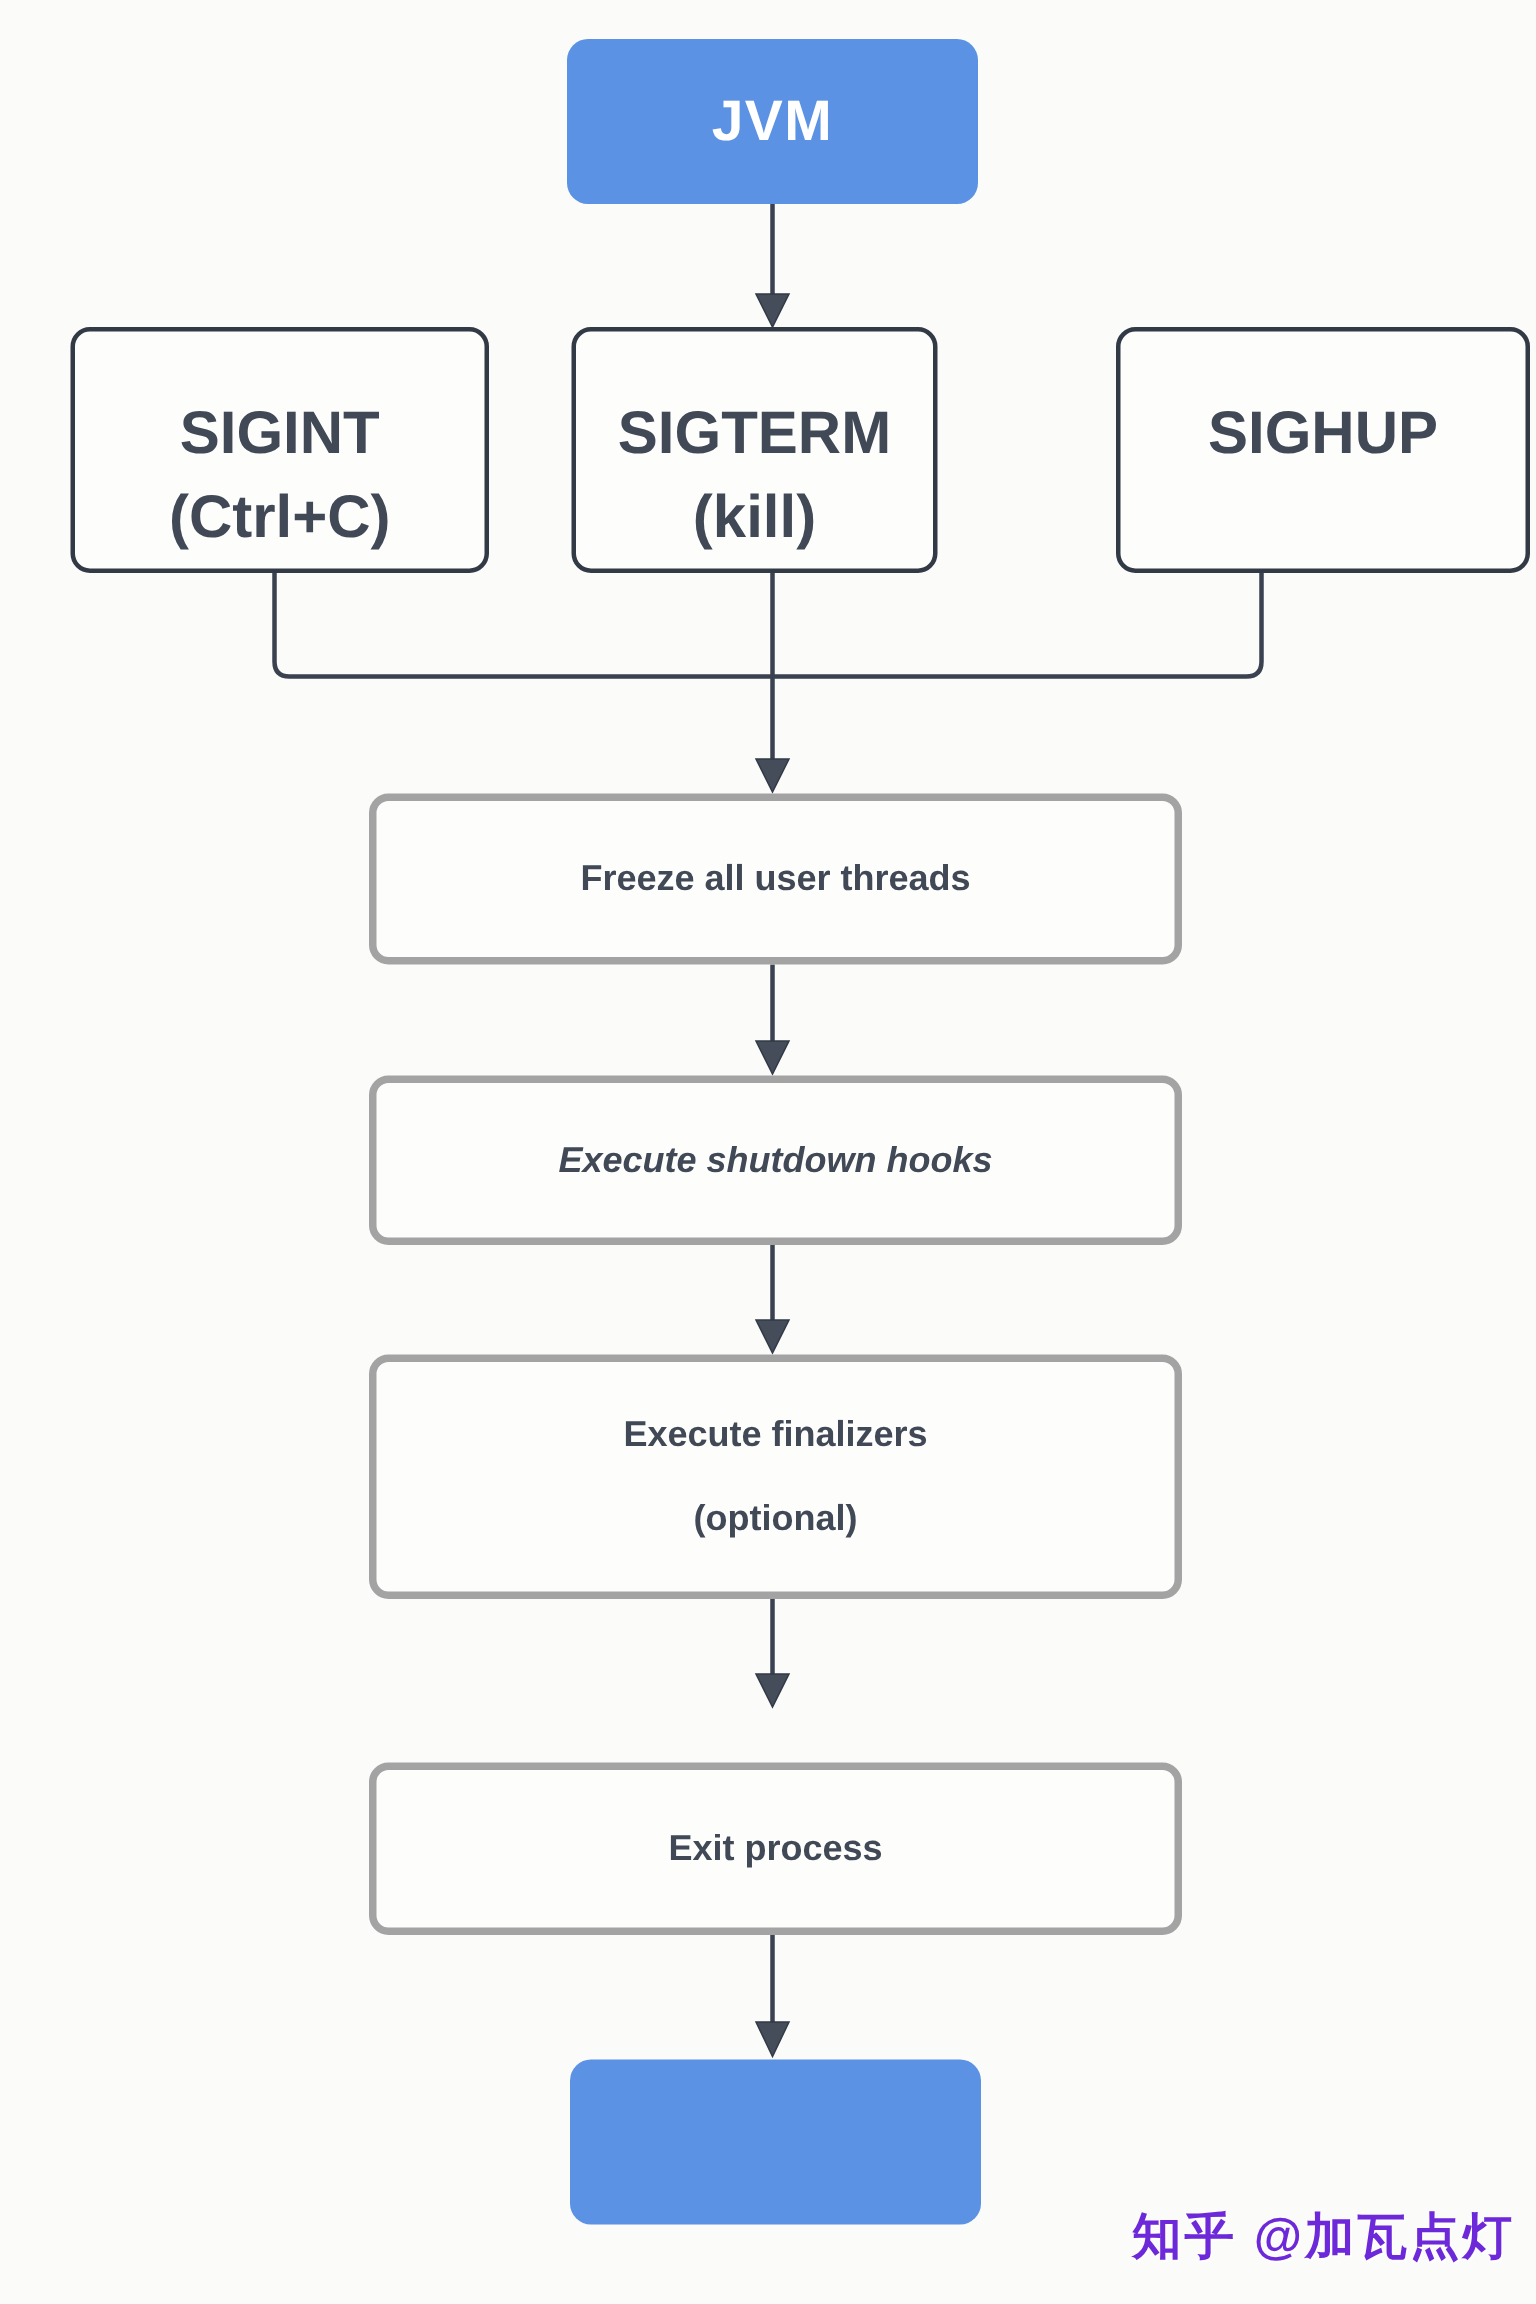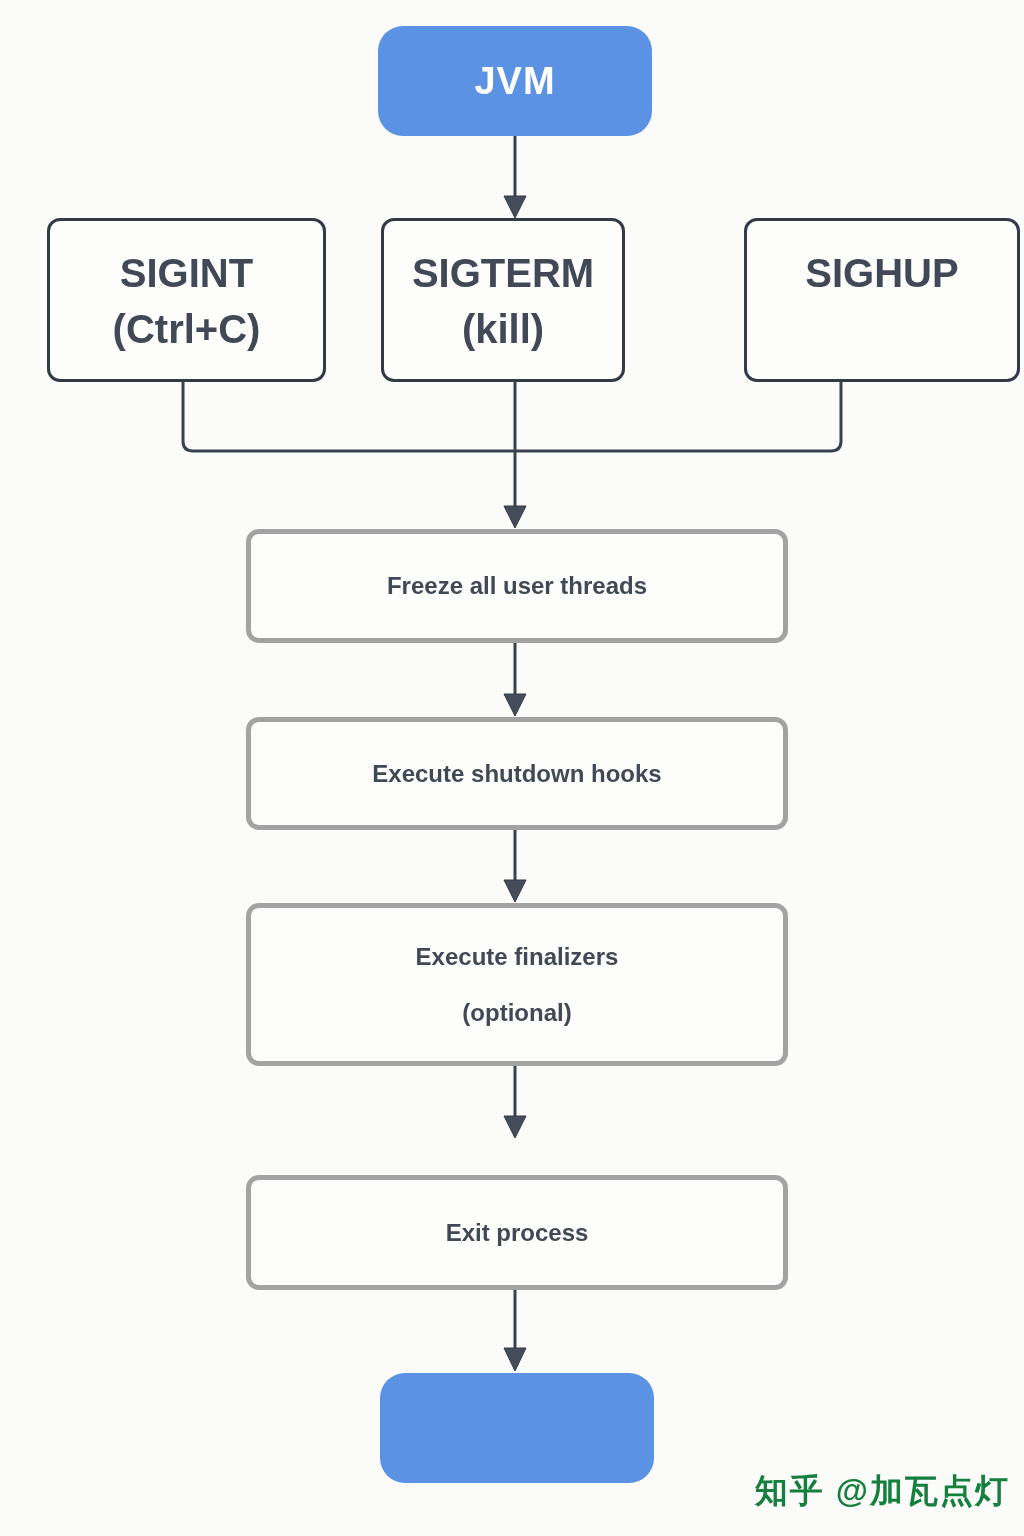--- a/index.html
+++ b/index.html
@@ -37,43 +37,43 @@
     border-radius: 13px;
     font-size: 24px;
     font-weight: 600;
     line-height: 56px;
   }
   .node.signal {
     background: #fdfdfc;
     border: 3px solid #323a46;
     border-radius: 13px;
     justify-content: flex-start;
-    padding-top: 24px;
+    padding-top: 40px;
     font-size: 40px;
     font-weight: 700;
     line-height: 56px;
   }
   .node.terminal {
     background: #5b92e4;
     border: none;
-    border-radius: 25px;
+    border-radius: 14px;
     color: #ffffff;
     font-size: 38px;
     font-weight: 700;
     letter-spacing: 1px;
   }
   .node span { display: block; }
   #watermark {
     position: absolute;
     right: 14px;
     bottom: 22px;
     z-index: 3;
     font-size: 33px;
     letter-spacing: 2px;
-    color: #15803d;
+    color: #6d28d9;
     text-shadow: 1px 1px 0 #ffffff;
     font-weight: 600;
     white-space: nowrap;
   }
 </style>
 </head>
 <body>
 
 <div id="canvas">
 
@@ -114,21 +114,21 @@
   </div>
 
   <div class="node signal" style="left:712px; top:218px; width:276px; height:164px;margin-left:32px;">
     <span>SIGHUP</span>
   </div>
 
   <div class="node process" style="left:246px; top:529px; width:542px; height:114px;">
     <span>Freeze all user threads</span>
   </div>
 
-  <div class="node process" style="left:246px; top:717px; width:542px; height:113px;">
+  <div class="node process" style="left:246px; top:717px; width:542px; height:113px;font-style:italic;">
     <span>Execute shutdown hooks</span>
   </div>
 
   <div class="node process" style="left:246px; top:903px; width:542px; height:163px;">
     <span>Execute finalizers</span>
     <span>(optional)</span>
   </div>
 
   <div class="node process" style="left:246px; top:1139px; width:542px; height:115px;margin-top:36px;">
     <span>Exit process</span>

